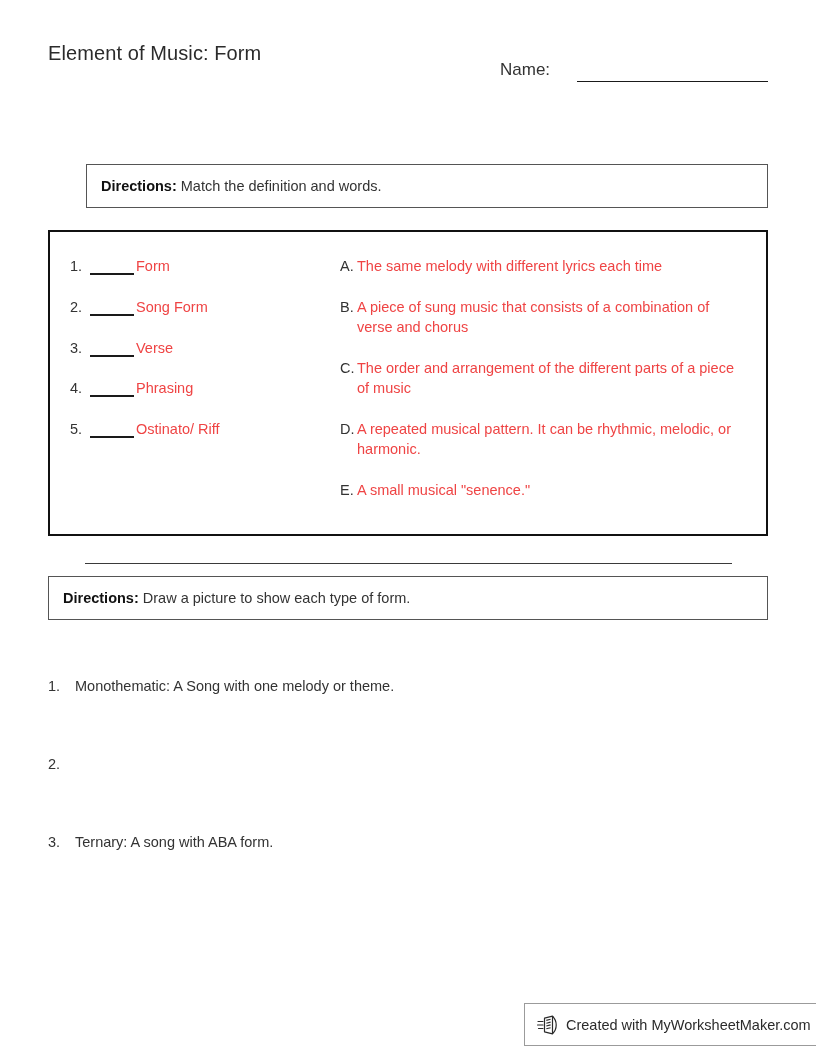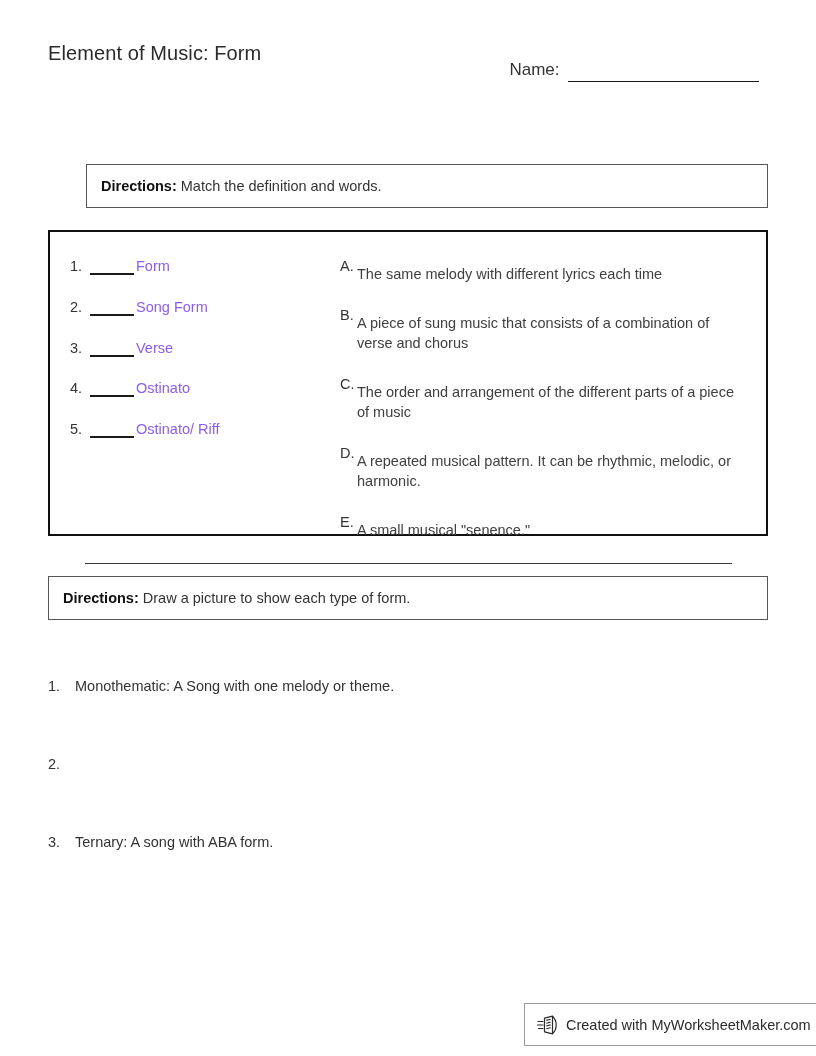--- a/index.html
+++ b/index.html
@@ -41,21 +41,21 @@
   }
   .namedate {
     position: absolute;
     right: 0;
     top: 8px;
     width: 268px;
   }
   .nd-row {
     display: flex;
     align-items: flex-end;
-    justify-content: center;
+    justify-content: space-between;
     height: 32px;
     margin-bottom: 8px;
   }
   .nd-label {
     font-size: 17px;
     color: #333333;
     padding-right: 8px;
     padding-bottom: 2px;
     white-space: nowrap;
   }
@@ -126,40 +126,39 @@
   }
   .term-blank {
     width: 44px;
     flex: none;
     border-bottom: 2.2px solid #1a1a1a;
     height: 16px;
     margin-top: 1px;
   }
   .term-label {
     padding-left: 2px;
-    color: #8b5cf6;
+    color: #ef4444;
     max-width: 96px;
   }
 
   .def-row {
     display: flex;
     align-items: flex-start;
     margin-bottom: 20px;
     font-size: 14.5px;
     line-height: 1.42;
   }
   .def-letter {
     width: 17px;
     flex: none;
     color: #333333;
   }
   .def-text {
-    color: #404040;
+    color: #ef4444;
     flex: 1;
-    margin-top: 8px;
   }
 
   
   .divider {
     position: absolute;
     left: 85px;
     width: 647px;
     top: 563px;
     border-top: 1.5px solid #3a3a3a;
     height: 0;
@@ -247,21 +246,21 @@
           <span class="term-label">Song Form</span>
         </div>
         <div class="term-row">
           <span class="term-num">3.</span>
           <span class="term-blank"></span>
           <span class="term-label">Verse</span>
         </div>
         <div class="term-row">
           <span class="term-num">4.</span>
           <span class="term-blank"></span>
-          <span class="term-label">Ostinato</span>
+          <span class="term-label">Phrasing</span>
         </div>
         <div class="term-row">
           <span class="term-num">5.</span>
           <span class="term-blank"></span>
           <span class="term-label">Ostinato/ Riff</span>
         </div>
       </div>
 
       <div class="defs-col">
         <div class="def-row">

